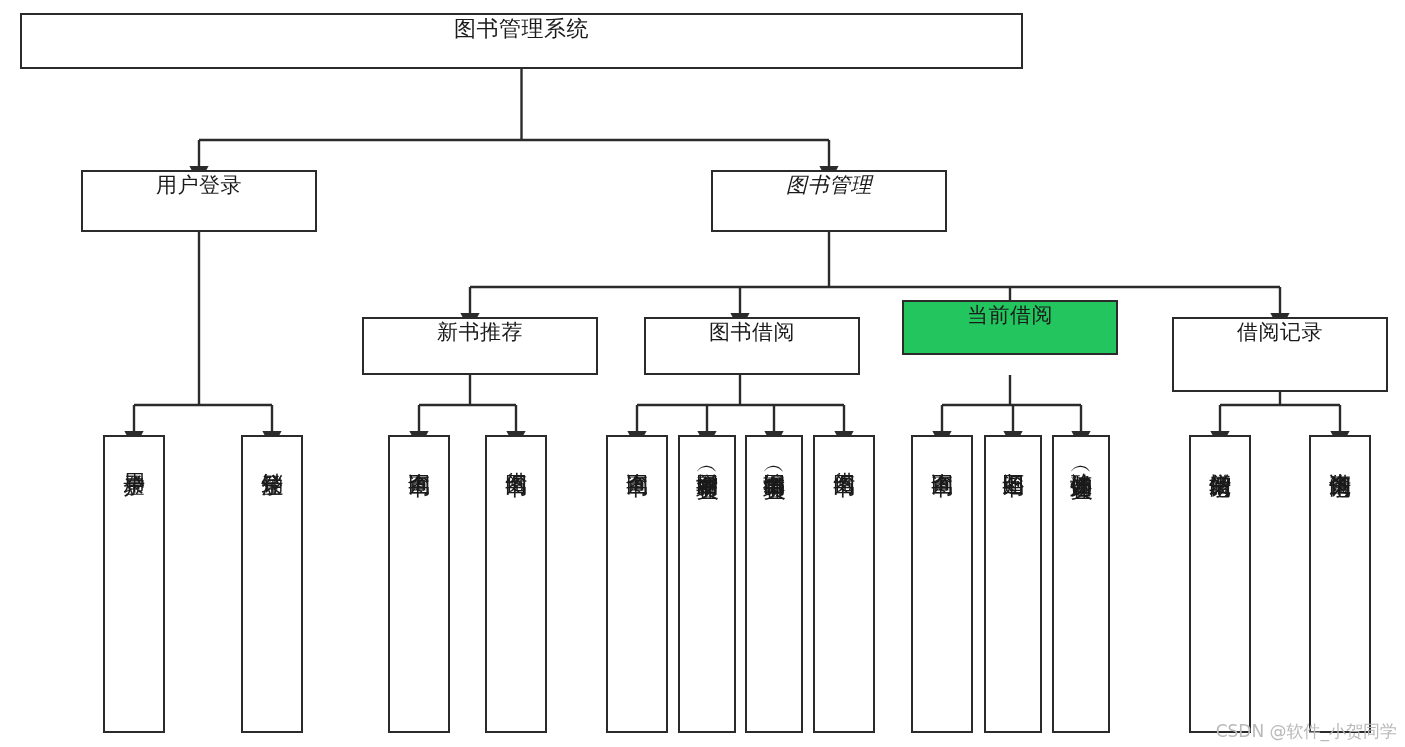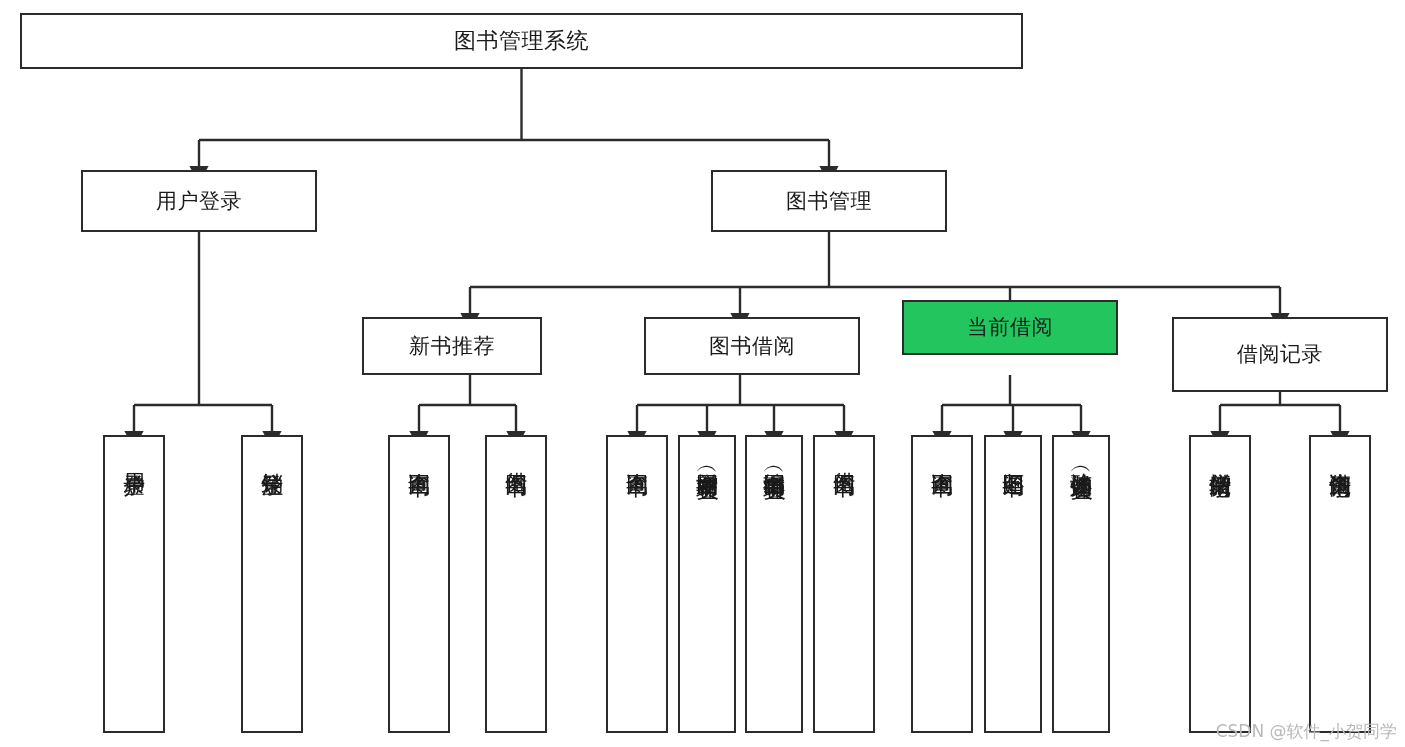--- a/index.html
+++ b/index.html
@@ -25,21 +25,20 @@
     width: 1405px;
     height: 747px;
     pointer-events: none;
   }
   .node {
     position: absolute;
     box-sizing: border-box;
     background: #ffffff;
     border: 2px solid #2b2b2b;
     display: flex;
-    align-items: center;
     justify-content: center;
     color: #1a1a1a;
   }
   .node .label {
     display: block;
     text-align: center;
     line-height: 1.24;
     letter-spacing: 0.5px;
   }
   .node.horiz .label {
@@ -115,24 +114,24 @@
       <line x1="1220" y1="405" x2="1340" y2="405" stroke="#2b2b2b" stroke-width="2.4"></line>
       <line x1="1220" y1="405" x2="1220" y2="434" stroke="#2b2b2b" stroke-width="2.4" marker-end="url(#arrowhead)"></line>
       <line x1="1340" y1="405" x2="1340" y2="434" stroke="#2b2b2b" stroke-width="2.4" marker-end="url(#arrowhead)"></line>
     </svg>
 <div class="node horiz root" style="left: 20px; top: 13px; width: 1003px; height: 56px; border-color: rgb(43, 43, 43); background: rgb(255, 255, 255); color: rgb(26, 26, 26);">
       <span class="label">图书管理系统</span>
     </div>
     <div class="node horiz" style="left: 81px; top: 170px; width: 236px; height: 62px; border-color: rgb(43, 43, 43); background: rgb(255, 255, 255); color: rgb(26, 26, 26);">
       <span class="label">用户登录</span>
     </div>
-    <div class="node horiz" style="left: 711px; top: 170px; width: 236px; height: 62px; border-color: rgb(43, 43, 43); background: rgb(255, 255, 255); color: rgb(26, 26, 26);">
+    <div class="node horiz" style="left: 711px; top: 170px; width: 236px; height: 62px; border-color: rgb(43, 43, 43); background: rgb(255, 255, 255); color: rgb(26, 26, 26); font-style: italic;">
       <span class="label">图书管理</span>
     </div>
-    <div class="node horiz" style="left: 362px; top: 317px; width: 180px; height: 58px; border-color: rgb(43, 43, 43); background: rgb(255, 255, 255); color: rgb(26, 26, 26);">
+    <div class="node horiz" style="left: 362px; top: 317px; width: 236px; height: 58px; border-color: rgb(43, 43, 43); background: rgb(255, 255, 255); color: rgb(26, 26, 26);">
       <span class="label">新书推荐</span>
     </div>
     <div class="node horiz" style="left: 632px; top: 317px; width: 216px; height: 58px; border-color: rgb(43, 43, 43); background: rgb(255, 255, 255); color: rgb(26, 26, 26); margin-left: 12px;">
       <span class="label">图书借阅</span>
     </div>
     <div class="node horiz" style="left: 902px; top: 300px; width: 216px; height: 55px; border-color: rgb(43, 43, 43); background: #22c55e; color: rgb(26, 26, 26);">
       <span class="label">当前借阅</span>
     </div>
     <div class="node horiz" style="left: 1172px; top: 317px; width: 216px; height: 75px; border-color: rgb(43, 43, 43); background: rgb(255, 255, 255); color: rgb(26, 26, 26);">
       <span class="label">借阅记录</span>

